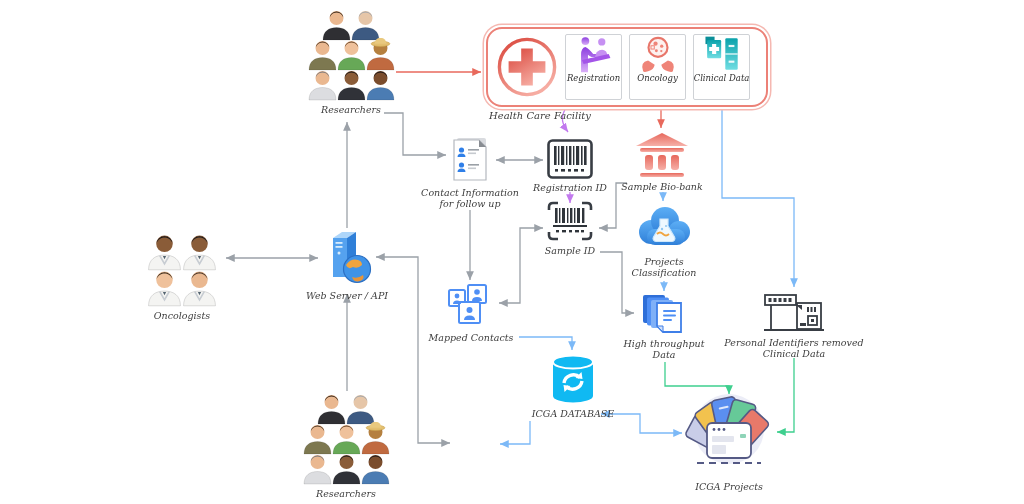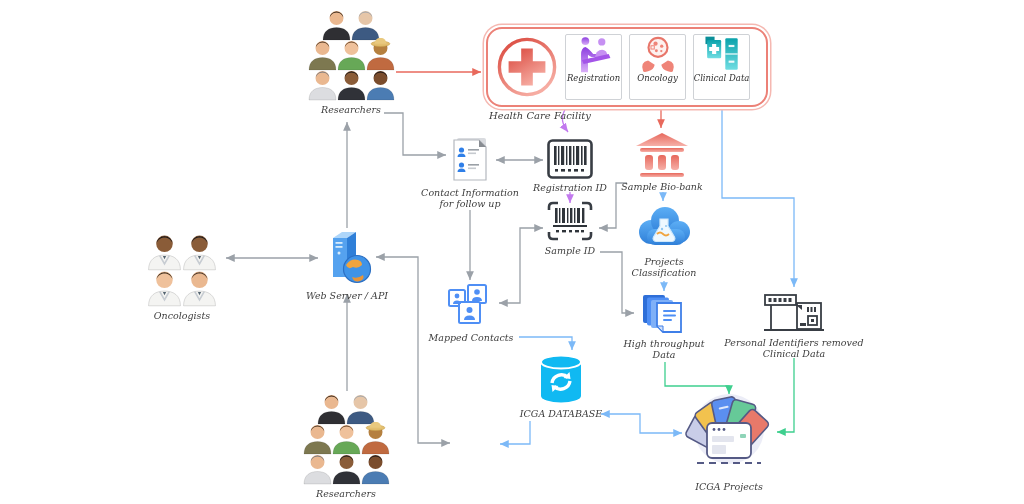--- a/index.html
+++ b/index.html
@@ -434,21 +434,21 @@
       </g>
       <rect x="45" y="24" width="9" height="9" fill="none" stroke="#383d44" stroke-width="1.8"></rect>
       <rect x="48" y="27" width="3" height="3" fill="#383d44"></rect>
     </svg>
     <div class="lbl">
       <div>Personal Identifiers removed</div>
       <div>Clinical Data</div>
     </div>
   </div>
 
-  <div class="node" style="left:493px;top:353px;width:136px;">
+  <div class="node" style="left:505px;top:353px;width:136px;">
     <svg width="50" height="52" viewBox="0 0 50 52">
       <path d="M5 9 v34 a20 6.5 0 0 0 40 0 V9 z" fill="#10b9f2"></path>
       <ellipse cx="25" cy="9" rx="20" ry="6.5" fill="#10b9f2" stroke="#ffffff" stroke-width="2"></ellipse>
       <g stroke="#ffffff" stroke-width="3.4" fill="none">
         <path d="M16 30 a9.5 9.5 0 0 1 16 -5.5"></path>
         <path d="M34 28 a9.5 9.5 0 0 1 -16 5.5"></path>
       </g>
       <path d="M33.5 19 l1 7 -7 -1 z" fill="#fff"></path>
       <path d="M16.5 39 l-1 -7 7 1 z" fill="#fff"></path>
     </svg>

